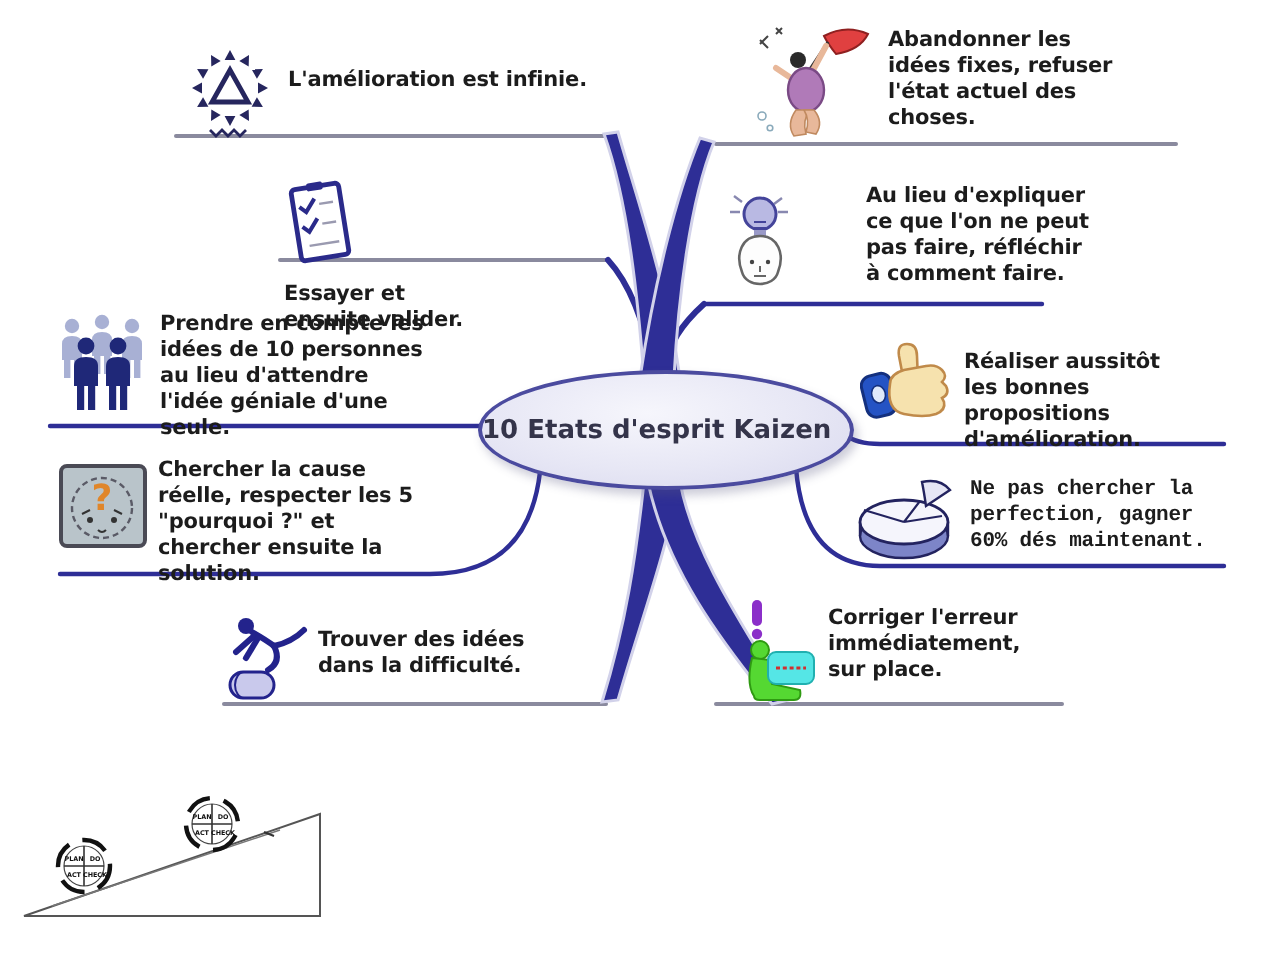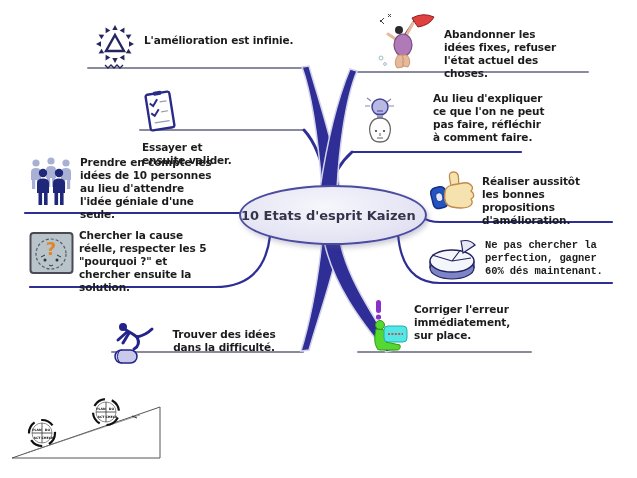--- a/index.html
+++ b/index.html
@@ -165,21 +165,21 @@
       <circle cx="22" cy="24" r="15" fill="none" stroke="#5a5a66" stroke-width="1.2" stroke-dasharray="3 2"></circle>
       <text x="22" y="25" font-size="18" font-weight="bold" text-anchor="middle" fill="#e0862a">?</text>
       <circle cx="16" cy="30" r="1.5" fill="#333"></circle>
         <circle cx="28" cy="30" r="1.5" fill="#333"></circle>
       <path d="M12,27 l4,-2 M32,27 l-4,-2" stroke="#333" stroke-width="1" fill="none"></path>
       <path d="M20,35 q2,2 4,0" stroke="#333" stroke-width="1" fill="none"></path>
     </svg>
     <span class="txt" style="width:134px;margin-top:-1px;">Chercher la cause réelle, respecter les 5 "pourquoi ?" et chercher ensuite la solution.</span>
   </div>
 
-  <div class="topic" style="left:113px;top:320px;text-align:center;">
+  <div class="topic" style="left:113px;top:306px;">
     <svg width="42" height="46" viewBox="0 0 42 46">
       <g stroke="#23238c" stroke-width="3" stroke-linecap="round" fill="none">
         <path d="M13,10 Q20,14 24,17"></path>
         <path d="M14,12 L5,20"></path>
           <path d="M16,13 L10,23"></path>
         <path d="M24,17 Q33,15 39,9"></path>
           <path d="M24,17 Q28,25 21,29"></path>
       </g>
       <circle cx="10" cy="7" r="4" fill="#23238c"></circle>
       <rect x="2" y="30" width="22" height="13" rx="6.5" fill="#c9c9ec" stroke="#23238c" stroke-width="1.5"></rect>
@@ -195,21 +195,21 @@
       <path d="M4,8 l4,4 M8,6 l-4,4 M12,2 l3,3 M15,2 l-3,3" stroke="#444" stroke-width="1" fill="none"></path>
       <path d="M30,24 L37,11" stroke="#e8b89a" stroke-width="3" stroke-linecap="round" fill="none"></path>
       <path d="M21,28 L12,22" stroke="#e8b89a" stroke-width="3" stroke-linecap="round" fill="none"></path>
       <circle cx="23" cy="18" r="4" fill="#2a2a2a"></circle>
       <ellipse cx="27" cy="33" rx="9" ry="11" fill="#b07ab8" stroke="#7a4a85" stroke-width="1.2"></ellipse>
       <path d="M22,43 q-5,7 -1,13 l6,-1 q-2,-7 2,-12 z" fill="#e8b89a" stroke="#c08a60" stroke-width="0.8"></path>
       <path d="M31,43 q5,6 1,12 l-5,-1 q2,-6 -1,-11 z" fill="#e8b89a" stroke="#c08a60" stroke-width="0.8"></path>
       <circle cx="5" cy="46" r="2" fill="none" stroke="#8aaabb" stroke-width="0.8"></circle>
       <circle cx="9" cy="52" r="1.4" fill="none" stroke="#8aaabb" stroke-width="0.8"></circle>
     </svg>
-    <span class="txt" style="margin-top:16px;width:124px;">Abandonner les idées fixes, refuser l'état actuel des choses.</span>
+    <span class="txt" style="margin-top:2px;width:124px;">Abandonner les idées fixes, refuser l'état actuel des choses.</span>
   </div>
 
   <div class="topic" style="left:364px;top:92px;gap:37px;">
     <svg width="32" height="58" viewBox="0 0 32 58">
       <path d="M3,6 l4,3 M1,14 l5,0 M27,7 l-4,3 M30,14 l-5,0" stroke="#8888b0" stroke-width="1.2" fill="none"></path>
       <circle cx="16" cy="15" r="8" fill="#b9b9e3" stroke="#44449a" stroke-width="1.5"></circle>
       <path d="M13,19 h6 M13,22 h6" stroke="#44449a" stroke-width="1" fill="none"></path>
       <rect x="13" y="23" width="6" height="3.5" fill="#9a9ac8"></rect>
       <path d="M16,26 C7,26 3.5,35 7,44 C9,52 23,52 25,44 C28.5,35 25,26 16,26 Z" fill="#fdfdfd" stroke="#666" stroke-width="1.3"></path>
       <circle cx="12" cy="39" r="1.1" fill="#444"></circle>

